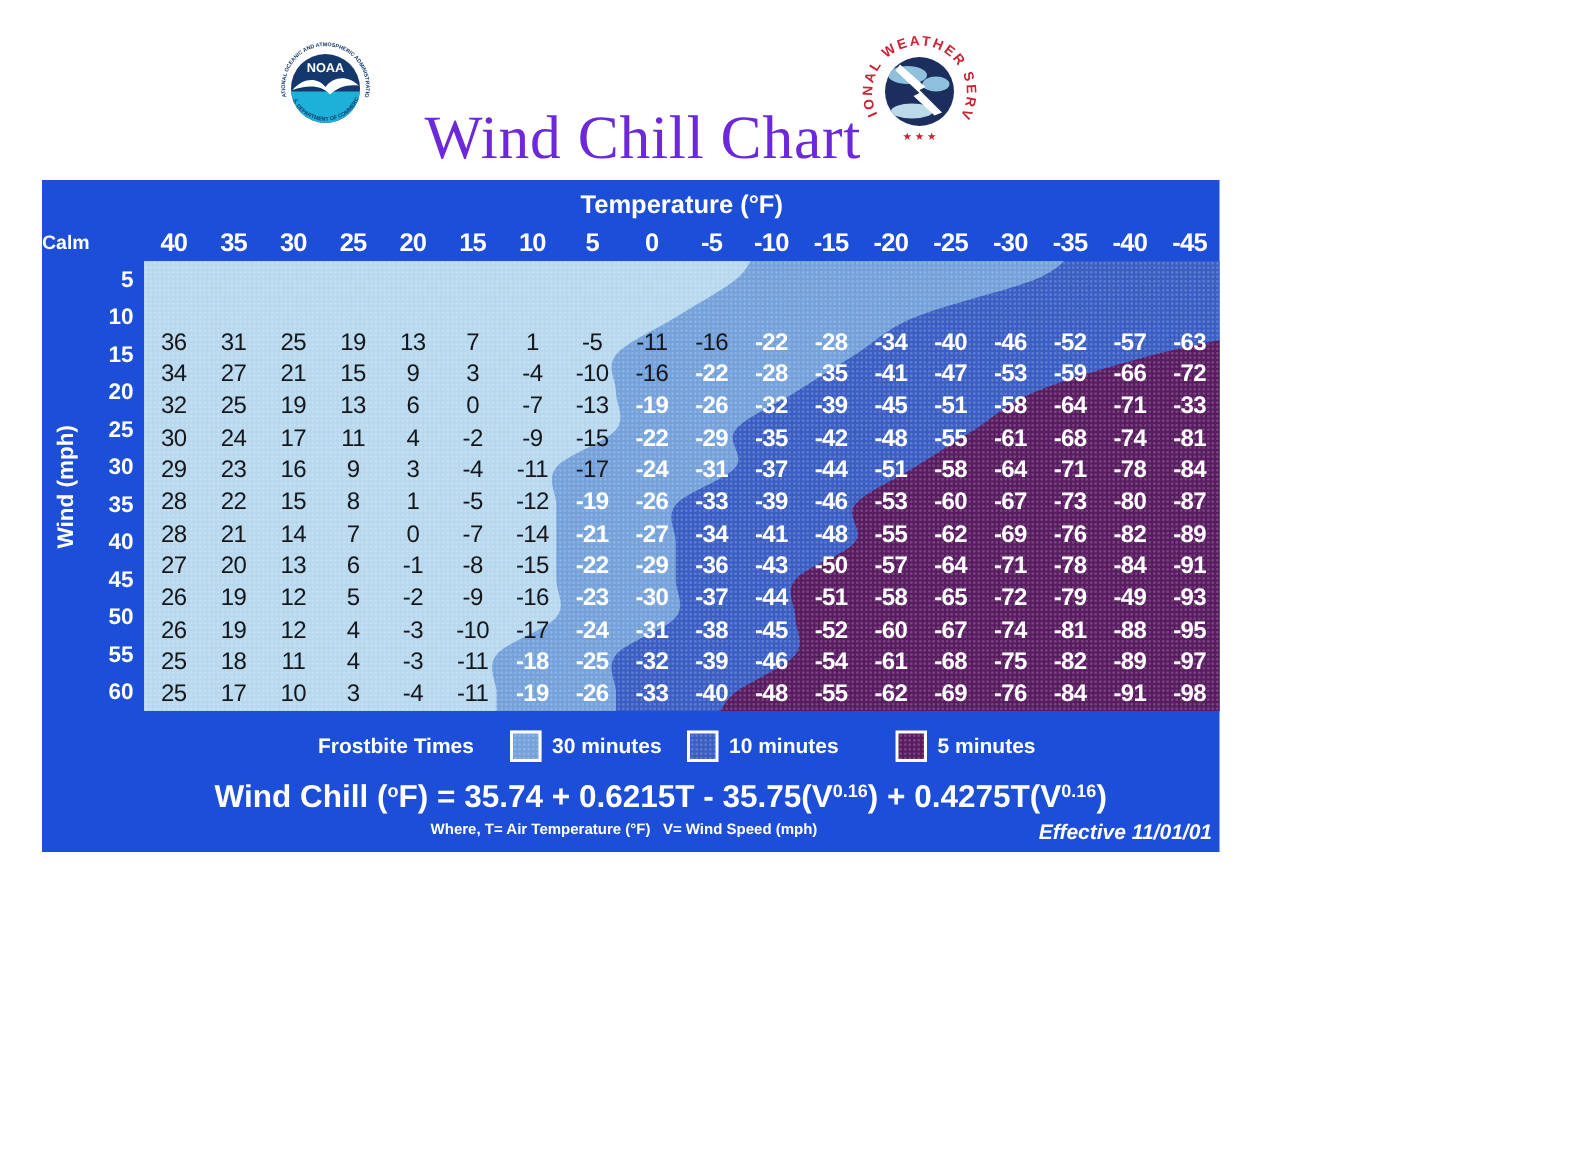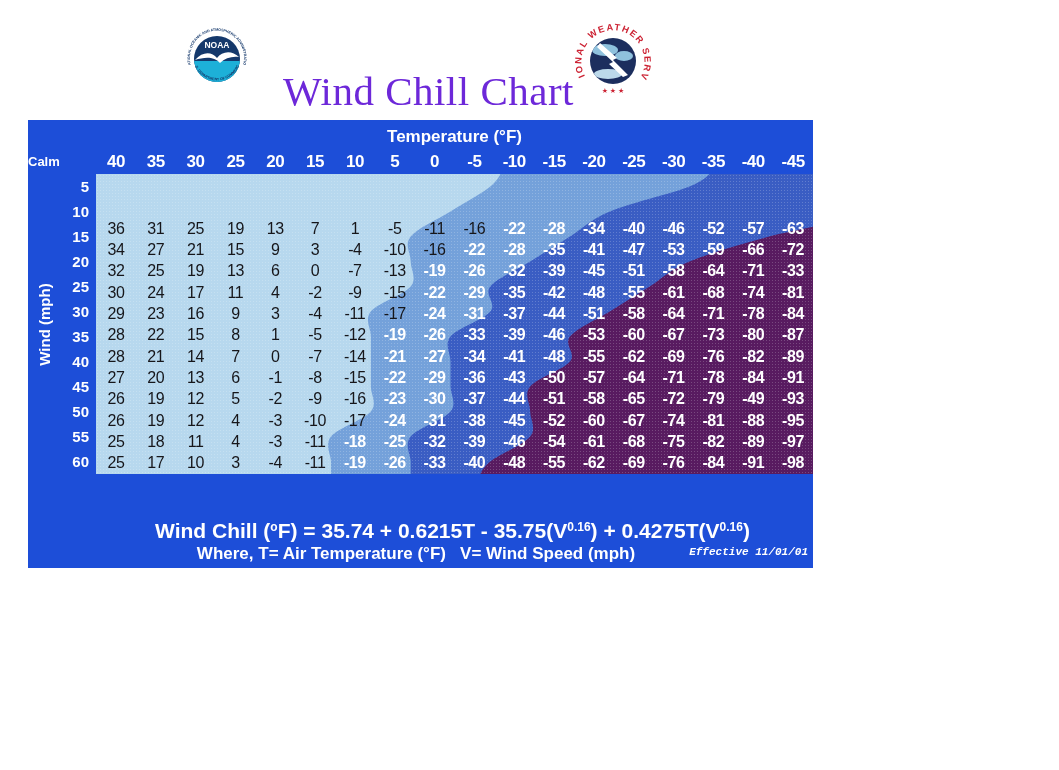--- a/index.html
+++ b/index.html
@@ -48,27 +48,27 @@
   
   .legend{position:absolute;left:0;top:366px;width:785px;height:22px;font-size:14px;font-weight:700;}
   .legend .leg-title{position:absolute;left:184px;top:0;line-height:22px;}
   .leg-item{position:absolute;top:0;height:22px;display:flex;align-items:center;gap:7px;}
   .leg-i0{left:312px;}.leg-i1{left:430px;}.leg-i2{left:569px;}
   .swatch{width:17px;height:17px;border:2px solid #fff;display:inline-block;
       background-image:radial-gradient(rgba(255,255,255,.20) .8px,transparent .9px);
       background-size:3px 3px;}
 
   
-  .formula{position:absolute;left:52px;top:392px;width:745px;height:30px;line-height:30px;
+  .formula{position:absolute;left:40px;top:392px;width:745px;height:30px;line-height:30px;
            text-align:center;font-size:21px;font-weight:700;white-space:nowrap;}
   .formula sup{font-size:12px;vertical-align:7px;letter-spacing:0;}
   .where{position:absolute;left:68px;top:425px;width:640px;height:18px;line-height:18px;
-         text-align:center;font-size:17px;font-weight:700;}
-  .effective{position:absolute;right:5px;top:426px;font-size:11px;font-weight:700;
-             font-style:italic;font-family:Liberation Mono, monospace;}
+         text-align:center;font-size:10px;font-weight:700;}
+  .effective{position:absolute;right:5px;top:426px;font-size:14px;font-weight:700;
+             font-style:italic;}
 </style>
 </head>
 <body>
 
 <div class="page">
 
   <svg class="hdr-logo noaa" viewBox="0 0 62 62">
     <defs>
       <clipPath id="noaaClip">
           <circle cx="31" cy="31" r="23"></circle>
@@ -372,18 +372,33 @@
           <span class="c3">-55</span>
           <span class="c3">-62</span>
           <span class="c3">-69</span>
           <span class="c3">-76</span>
           <span class="c3">-84</span>
           <span class="c3">-91</span>
           <span class="c3">-98</span>
         </div>
     </div>
 
+    <div class="legend">
+      <span class="leg-title">Frostbite Times</span>
+      <span class="leg-item leg-i0">
+        <span class="swatch" id="sw0" style="background-color: rgb(116, 161, 218);"></span>
+        <span>30 minutes</span>
+      </span>
+      <span class="leg-item leg-i1">
+        <span class="swatch" id="sw1" style="background-color: rgb(58, 93, 195);"></span>
+        <span>10 minutes</span>
+      </span>
+      <span class="leg-item leg-i2">
+        <span class="swatch" id="sw2" style="background-color: rgb(88, 27, 96);"></span>
+        <span>5 minutes</span>
+      </span>
+    </div>
 
     <div class="formula" id="formula"><span>Wind Chill (</span><sup>o</sup><span>F) = 35.74 + 0.6215T - 35.75(V</span><sup>0.16</sup><span>) + 0.4275T(V</span><sup>0.16</sup><span>)</span></div>
     <div class="where">Where, T= Air Temperature (°F)&nbsp;&nbsp; V= Wind Speed (mph)</div>
     <div class="effective">Effective 11/01/01</div>
   </section>
 </div>
 
 </body></html>

